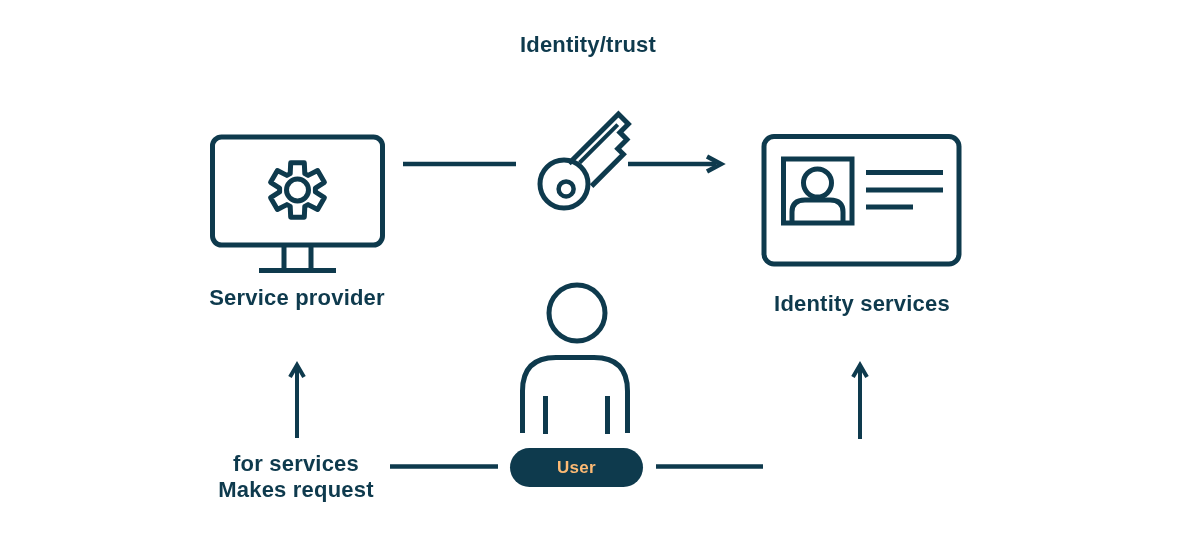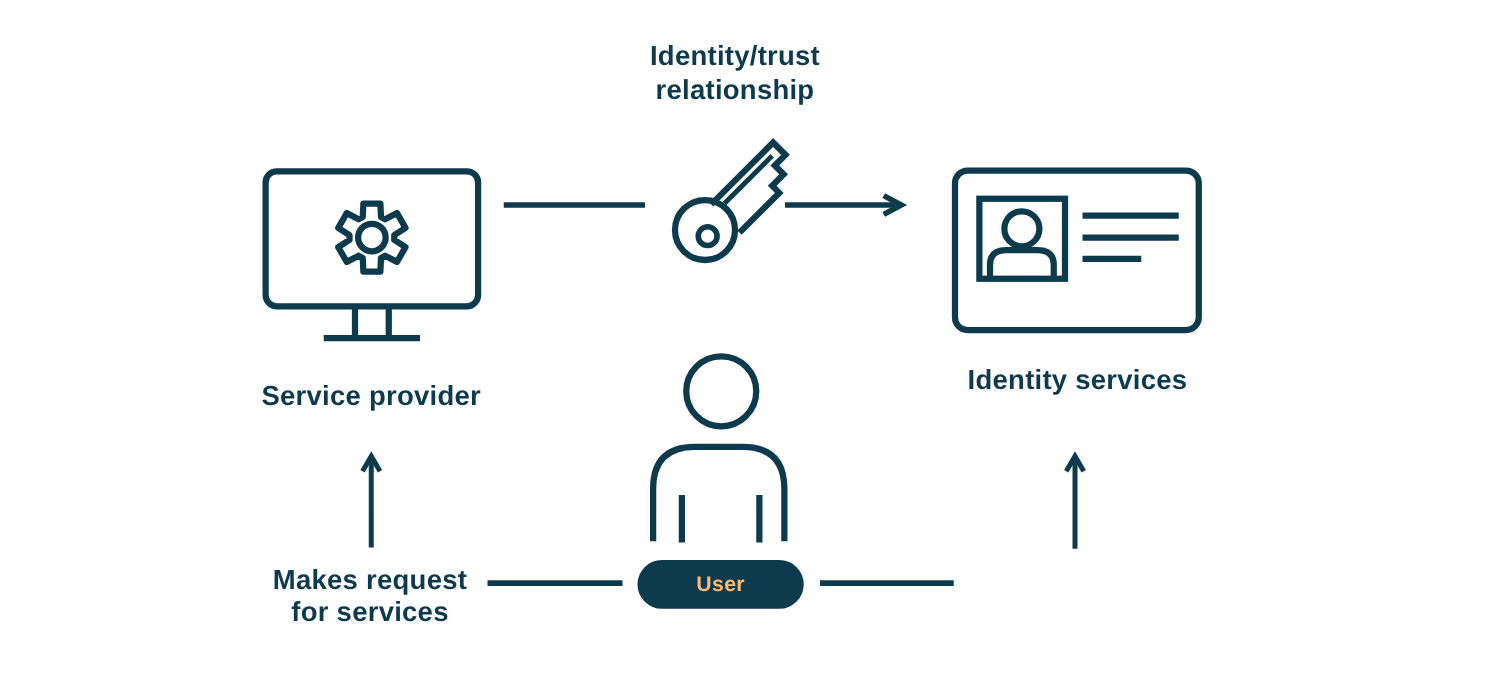--- a/index.html
+++ b/index.html
@@ -23,21 +23,21 @@
     position: absolute;
     width: 300px;
     text-align: center;
     font-weight: 700;
     font-size: 22px;
     line-height: 27px;
     color: #0e3a4d;
     letter-spacing: 0.2px;
   }
   .lbl-title      { left: 438px; top: 31px; }
-  .lbl-service    { left: 147px; top: 303px; }
+  .lbl-service    { left: 147px; top: 284px; }
   .lbl-identity   { left: 712px; top: 290px; }
   .lbl-request    { left: 146px; top: 451px; line-height: 25.5px; }
   .lbl-auth       { left: 710px; top: 452px; }
   .user-badge {
     position: absolute;
     left: 510px; top: 448px;
     width: 133px; height: 39px;
     background: #0e3a4d;
     border-radius: 20px;
     display: flex;
@@ -106,30 +106,29 @@
       <path d="M 860,439 V 369"></path>
       <path d="M 853,377 L 860,365 L 867,377"></path>
     </g>
 
     <path d="M 390,466.5 H 498" stroke-width="4.5"></path>
     <path d="M 656,466.5 H 763" stroke-width="4.5"></path>
   </svg>
 
   <div class="lbl lbl-title">
     <div>Identity/trust</div>
-    <div>relationship</div>
   </div>
 
   <div class="lbl lbl-service">Service provider</div>
 
   <div class="lbl lbl-identity">Identity services</div>
 
   <div class="lbl lbl-request">
+    <div>for services</div>
     <div>Makes request</div>
-    <div>for services</div>
   </div>
 
 
   <div class="user-badge">
     <span>User</span>
   </div>
 
 </div>
 
 </body></html>

